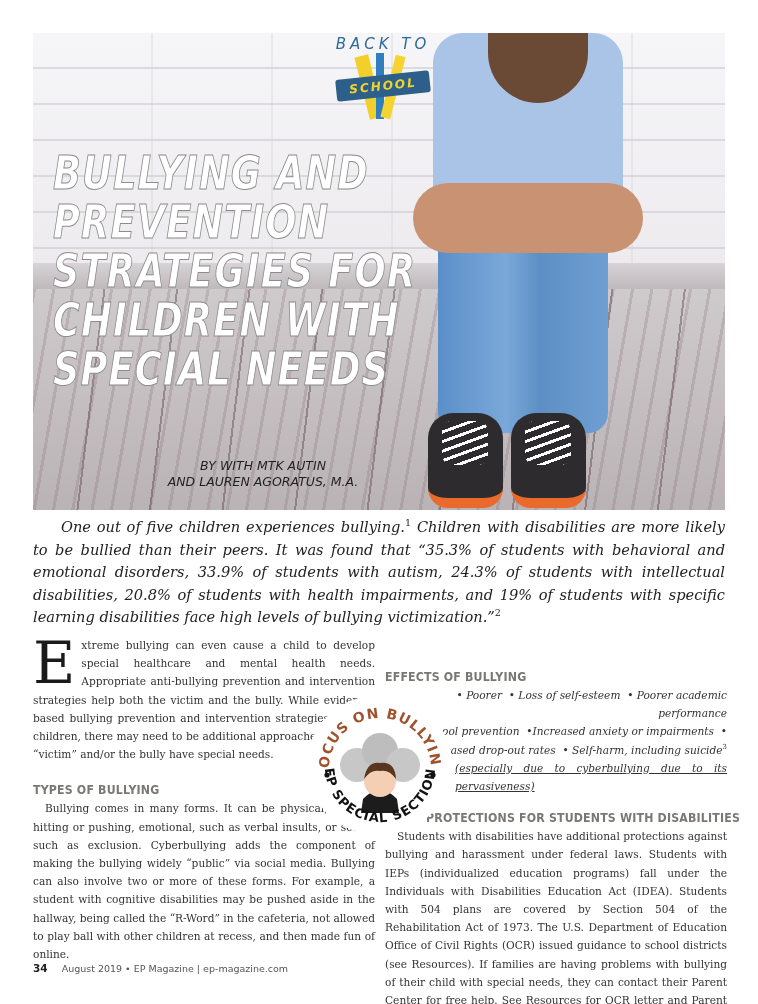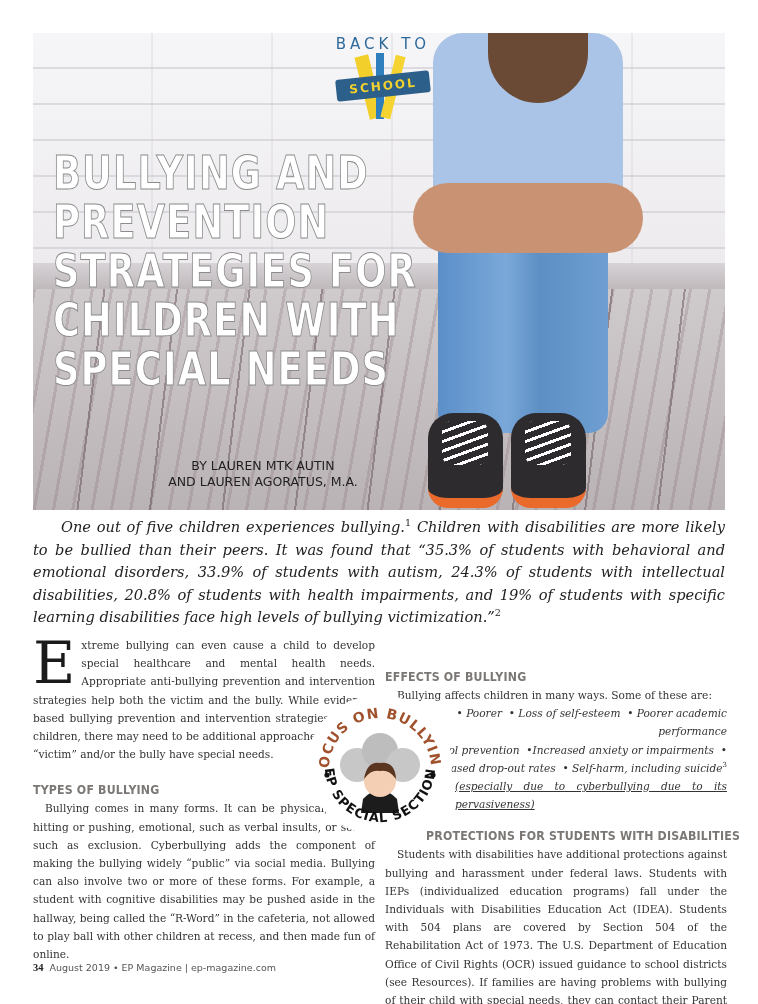--- a/index.html
+++ b/index.html
@@ -4,20 +4,21 @@
 <style>
   * { box-sizing: border-box; margin: 0; padding: 0; }
   html, body { width: 758px; height: 1004px; background: #ffffff; overflow: hidden; }
   body { position: relative; font-family: "DejaVu Serif", serif; color: #2a2a2a; }
 
   
   .hero {
     position: absolute; left: 33px; top: 33px; width: 692px; height: 477px;
     overflow: hidden;
     background: linear-gradient(180deg, #f3f1f3 0%, #ecebee 45%, #d9d6d9 52%, #c8c3c6 56%, #bdb8bb 100%);
+    font-style: italic;
   }
   .brick-wall {
     position: absolute; left: 0; top: 0; width: 100%; height: 255px;
     background:
       repeating-linear-gradient(180deg, transparent 0 34px, rgba(200,198,204,0.55) 34px 36px),
       linear-gradient(180deg, #f6f5f7, #eceaed);
   }
   .brick-joints {
     position: absolute; left: 0; top: 0; width: 100%; height: 255px;
     background:
@@ -93,21 +94,21 @@
     line-height: 18px; white-space: nowrap;
   }
   .indent { text-indent: 12px; }
 
   
   .seal { position: absolute; left: 307px; top: 695px; width: 145px; height: 140px; background: #fff; border-radius: 50%; }
   .seal svg { width: 145px; height: 140px; }
 
   
   .footer { position: absolute; left: 33px; top: 962px; font-family: "DejaVu Sans", sans-serif; font-size: 9.5px; color: #555; }
-  .footer .page-num { font-weight: bold; color: #222; font-size: 10.5px; margin-right: 3px; font-family: Liberation Serif, serif; }
+  .footer .page-num { font-weight: bold; color: #222; font-size: 10.5px; margin-right: 11px; }
 </style>
 </head>
 <body>
 
 <div class="hero">
   <div class="brick-wall"></div>
   <div class="brick-joints"></div>
   <div class="baseboard"></div>
   <div class="floor"></div>
 
@@ -134,40 +135,39 @@
 
   <h1 class="hero-title">
     <span class="line">BULLYING AND</span>
     <span class="line">PREVENTION</span>
     <span class="line">STRATEGIES FOR</span>
     <span class="line">CHILDREN WITH</span>
     <span class="line">SPECIAL NEEDS</span>
   </h1>
 
   <div class="byline">
-    <div>BY LAUREN MTK AUTIN</div>
+    <div>BY WITH MTK AUTIN</div>
     <div>AND LAUREN AGORATUS, M.A.</div>
   </div>
 </div>
 
 <p class="deck"><span>One out of five children experiences bullying.</span><sup>1</sup><span> Children with disabilities are more likely to be bullied than their peers. It was found that “35.3% of students with behavioral and emotional disorders, 33.9% of students with autism, 24.3% of students with intellectual disabilities, 20.8% of students with health impairments, and 19% of students with specific learning disabilities face high levels of bullying victimization.”</span><sup>2</sup></p>
 
 <div class="col col-left">
   <p style="padding-right:0;">
     <span class="dropcap">E</span>
       <span style="display:block; margin-right:0;">xtreme bullying can even cause a child to develop special healthcare and mental health needs. Appropriate anti-bullying prevention and intervention strategies help both the victim and the bully. While evidence-based bullying prevention and intervention strategies help all children, there may need to be additional approaches when the “victim” and/or the bully have special needs.</span>
   </p>
   <div style="height:18px;"></div>
   <div class="section-head">TYPES OF BULLYING</div>
   <p class="indent">Bullying comes in many forms. It can be physical, such as hitting or pushing, emotional, such as verbal insults, or social, such as exclusion. Cyberbullying adds the component of making the bullying widely “public” via social media. Bullying can also involve two or more of these forms. For example, a student with cognitive disabilities may be pushed aside in the hallway, being called the “R-Word” in the cafeteria, not allowed to play ball with other children at recess, and then made fun of online.</p>
 </div>
 
 <div class="col col-right">
   <div class="section-head">EFFECTS OF BULLYING</div>
-  <p class="indent">Bullying affects children in many ways. Some of these are:</p>
   <p style="text-align:right; font-style:italic;">
     • <span>Poorer</span>
     &nbsp;• <span>Loss of self-esteem</span>
     &nbsp;• <span>Poorer academic performance</span><br>
     • <span>School prevention</span>
     &nbsp;•<span>Increased anxiety or impairments</span> &nbsp;•<br>
     <span>Increased drop-out rates</span>
     &nbsp;• <span>Self-harm, including suicide</span><sup>3</sup>
   </p>
   <p style="font-style:italic; padding-left:70px;text-decoration:underline;">(especially due to cyberbullying due to its pervasiveness)</p>

